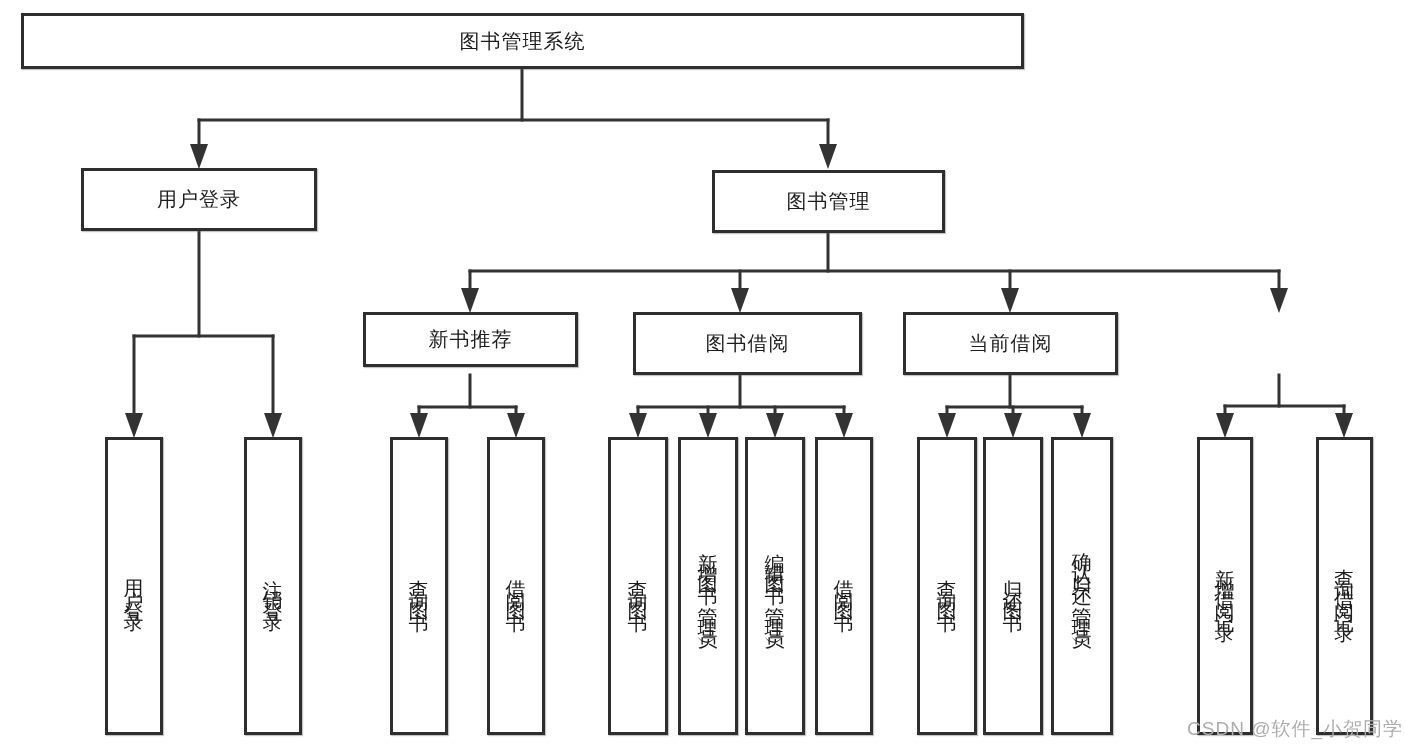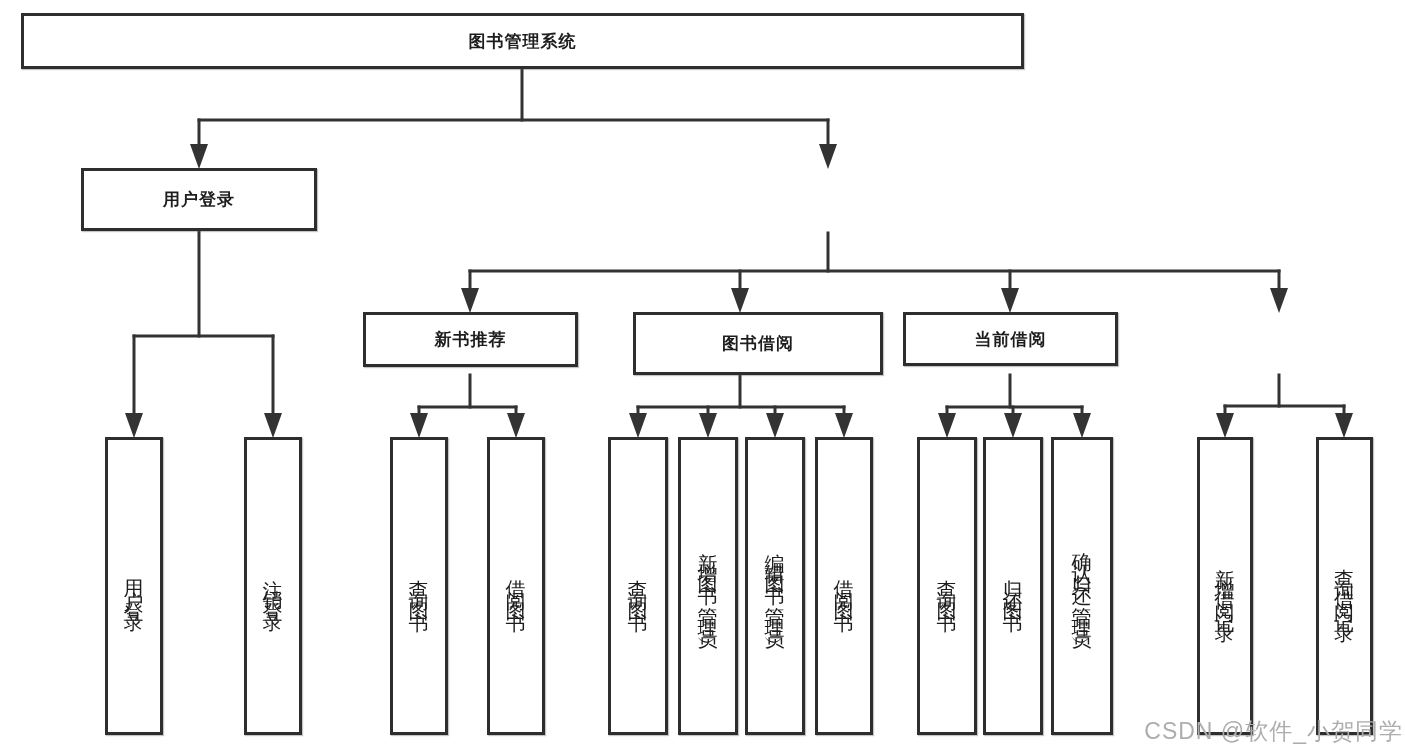--- a/index.html
+++ b/index.html
@@ -28,38 +28,37 @@
     box-sizing: border-box;
     background: #ffffff;
     border: 3px solid #2e2e2e;
     box-shadow: 1px 1px 1px rgba(90,90,90,0.35);
     display: flex;
     align-items: center;
     justify-content: center;
     color: #1d1d1d;
   }
   .h-node {
-    font-size: 17px;
+    font-size: 20px;
     letter-spacing: 1px;
     white-space: nowrap;
-    font-weight: bold;
   }
   .v-node .vtext {
     writing-mode: vertical-rl;
     text-orientation: mixed;
     font-size: 20px;
     letter-spacing: 11px;
     line-height: 1;
     white-space: nowrap;
   }
   .watermark {
     position: absolute;
     top: 716px;
     right: 2px;
-    font-size: 23px;
+    font-size: 19px;
     color: #adadad;
     letter-spacing: 1px;
     white-space: nowrap;
   }
   .stroke { stroke: #333333; stroke-width: 3; fill: none; stroke-linecap: square; }
   .arrow  { fill: #333333; stroke: none; }
 </style>
 </head>
 <body>
 
@@ -137,24 +136,25 @@
       <path class="stroke" d="M1225 406 V418"></path>
       <polygon class="arrow" points="1216,413 1234,413 1225,438"></polygon>
       <path class="stroke" d="M1344 406 V418"></path>
       <polygon class="arrow" points="1335,413 1353,413 1344,438"></polygon>
     </g>
   </svg>
 
   <div class="node h-node" style="left:21px; top:13px; width:1003px; height:56px">图书管理系统</div>
 
   <div class="node h-node" style="left:81px; top:168px; width:236px; height:63px">用户登录</div>
+  <div class="node h-node" style="left:712px; top:170px; width:233px; height:63px">图书管理</div>
 
   <div class="node h-node" style="left:363px; top:312px; width:215px; height:55px">新书推荐</div>
-  <div class="node h-node" style="left:633px; top:312px; width:250px; height:63px">图书借阅</div>
-  <div class="node h-node" style="left:903px; top:312px; width:215px; height:54px">当前借阅</div>
+  <div class="node h-node" style="left:633px; top:312px; width:229px; height:63px">图书借阅</div>
+  <div class="node h-node" style="left:903px; top:312px; width:215px; height:63px">当前借阅</div>
 
   <div class="node v-node" style="left:105px; top:437px; width:58px; height:298px">
     <span class="vtext">用户登录</span>
   </div>
   <div class="node v-node" style="left:244px; top:437px; width:58px; height:298px">
     <span class="vtext">注销登录</span>
   </div>
 
   <div class="node v-node" style="left:390px; top:437px; width:58px; height:298px">
     <span class="vtext">查询图书</span>

